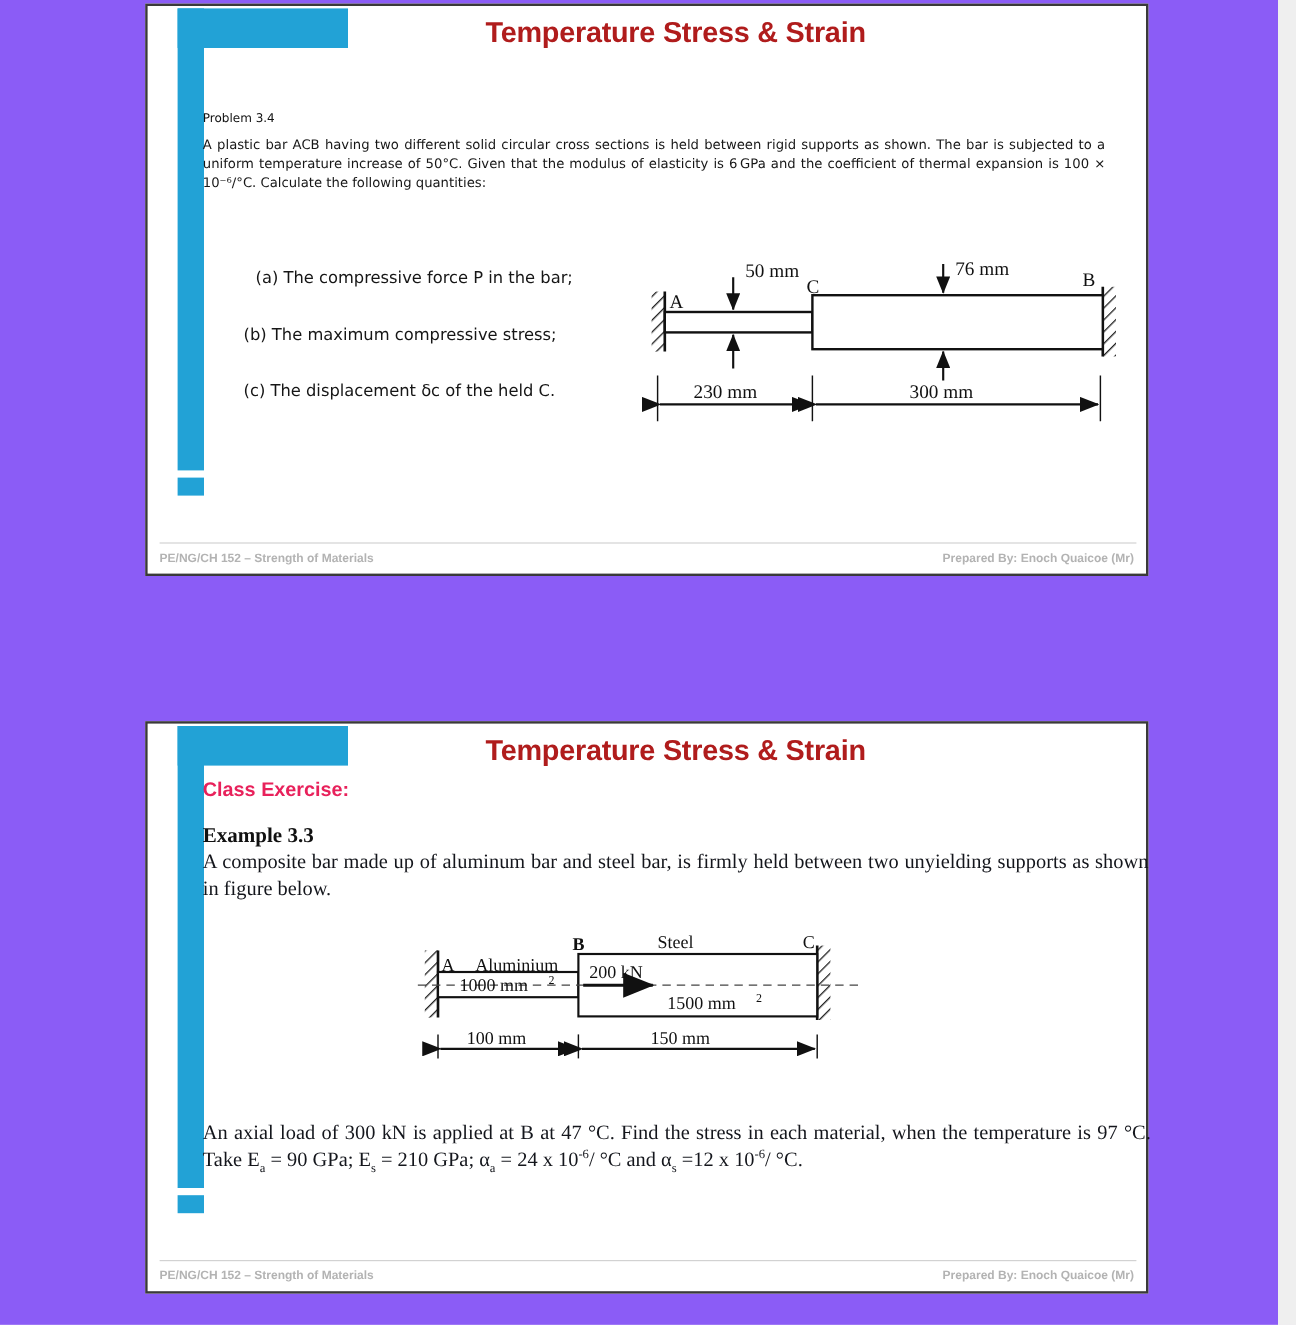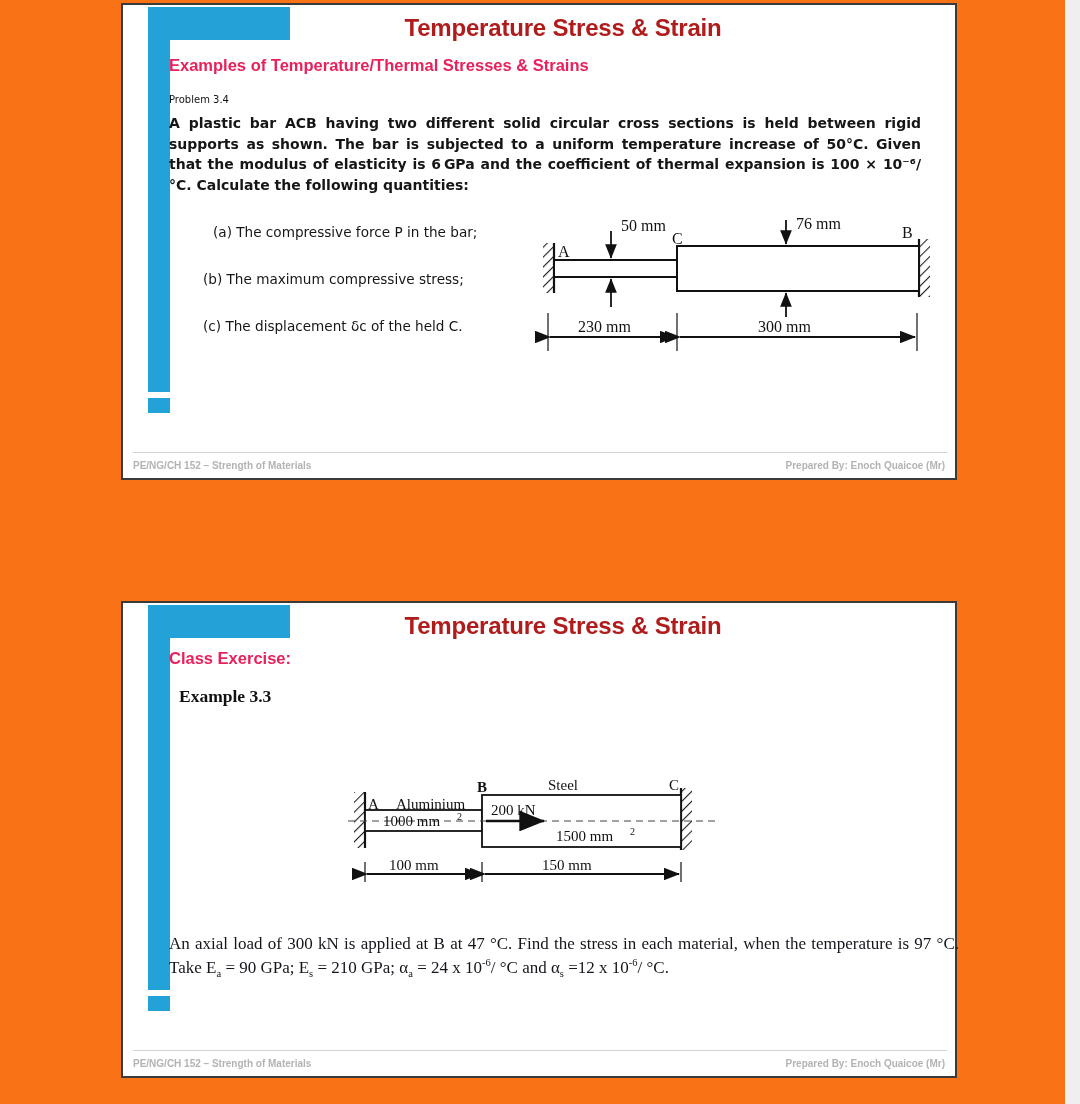--- a/index.html
+++ b/index.html
@@ -15,21 +15,21 @@
     overflow: hidden;
     font-family: "Liberation Sans", sans-serif;
   }
 
   
   #viewer {
     position: absolute;
     left: 0; top: 0;
     width: 1065px;
     height: 1104px;
-    background: #f97316;
+    background: #8b5cf6;
   }
   #gutter-right {
     position: absolute;
     left: 1065px; top: 0;
     width: 15px; height: 1104px;
     background: #efefef;
   }
 
   
   #scrollbar-track {
@@ -91,25 +91,24 @@
   }
 
   .body-block {
     position: absolute;
     color: #1b1b1b;
   }
 
   
   .s1-text {
     font-family: "DejaVu Sans", sans-serif;
-    font-size: 14px;
+    font-size: 11px;
     line-height: 1.47;
     text-align: justify;
     color: #161616;
-    font-weight: bold;
   }
   .s1-problem {
     font-family: "DejaVu Sans", sans-serif;
     font-size: 10px;
     font-weight: normal;
     color: #111111;
   }
   .qitem {
     font-family: "DejaVu Sans", sans-serif;
     font-size: 13.6px;
@@ -160,21 +159,20 @@
 <div id="viewer">
 
   <div class="slide" id="slide-1">
 
     <div class="accent-top"></div>
     <div class="accent-bar"></div>
     <div class="accent-dot"></div>
 
     <div class="slide-title">Temperature Stress &amp; Strain</div>
 
-    <div class="subhead" style="top:51px;">Examples of Temperature/Thermal Stresses &amp; Strains</div>
 
     <div class="body-block s1-problem" style="left:46px; top:89px;">Problem 3.4</div>
 
     <div class="body-block s1-text" style="left:46px; top:108px; width:752px;">A plastic bar ACB having two different solid circular cross sections is held between rigid supports as shown. The bar is subjected to a uniform temperature increase of 50°C. Given that the modulus of elasticity is 6 GPa and the coefficient of thermal expansion is 100 × 10⁻⁶/°C. Calculate the following quantities:</div>
 
     <div class="body-block qitem" style="left:80px; top:219px;margin-left:10px;">(a) The compressive force P in the bar;</div>
     <div class="body-block qitem" style="left:80px; top:266px;">(b) The maximum compressive stress;</div>
     <div class="body-block qitem" style="left:80px; top:313px;">(c) The displacement δc of the held C.</div>
 
     <div class="fig" style="left:410px; top:212px;">
@@ -233,22 +231,23 @@
   <div class="slide" id="slide-2">
 
     <div class="accent-top"></div>
     <div class="accent-bar"></div>
     <div class="accent-dot"></div>
 
     <div class="slide-title">Temperature Stress &amp; Strain</div>
 
     <div class="subhead" style="top:46px;">Class Exercise:</div>
 
-    <div class="body-block s2-strong" style="left:46px; top:83px;margin-left:10px;">Example 3.3</div>
-
+    <div class="body-block s2-strong" style="left:46px; top:83px;">Example 3.3</div>
+
+    <div class="body-block s2-serif" style="left:46px; top:104px; width:788px;">A composite bar made up of aluminum bar and steel bar, is firmly held between two unyielding supports as shown in figure below.</div>
 
     <div class="fig" style="left:225px; top:175px;">
       <svg width="370" height="122" viewBox="0 0 370 122">
         <defs>
           <pattern id="hatch2" width="7" height="7" patternUnits="userSpaceOnUse" patternTransform="rotate(45)">
             <line x1="0" y1="0" x2="0" y2="7" stroke="#222" stroke-width="2.2"></line>
           </pattern>
           <marker id="ah2" markerWidth="9" markerHeight="7" refX="8.4" refY="3.5" orient="auto">
               <path d="M0,0 L9,3.5 L0,7 z" fill="#111"></path>
             </marker>

